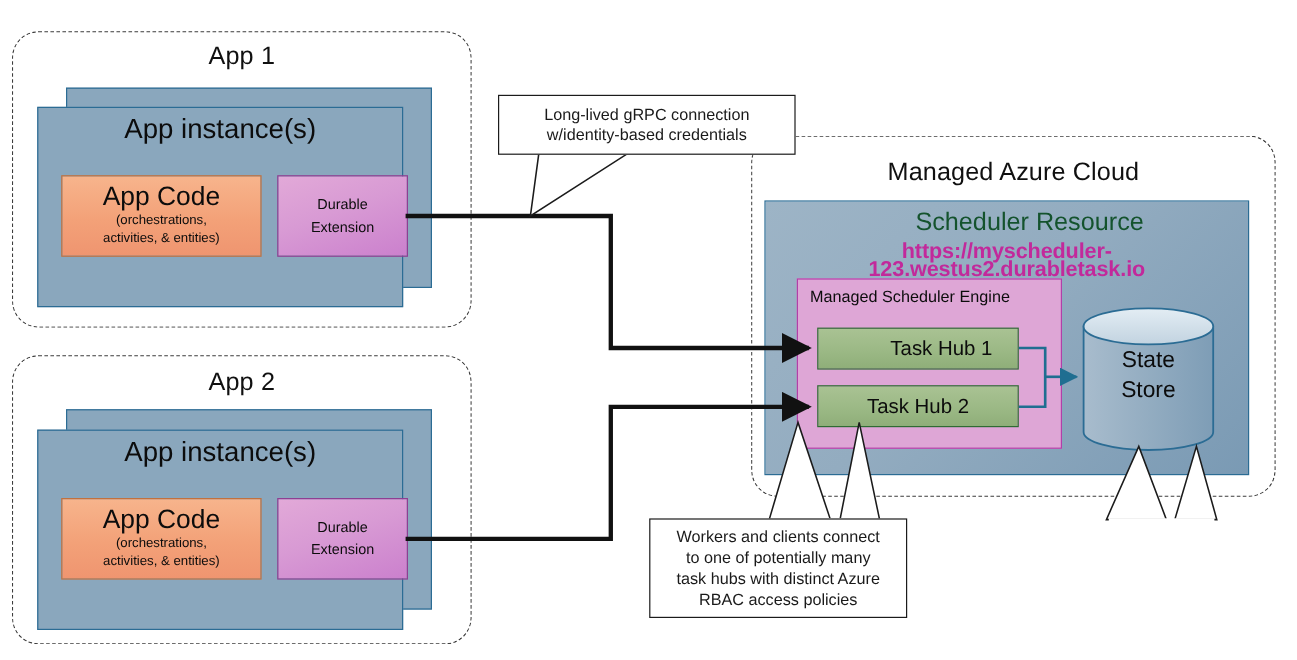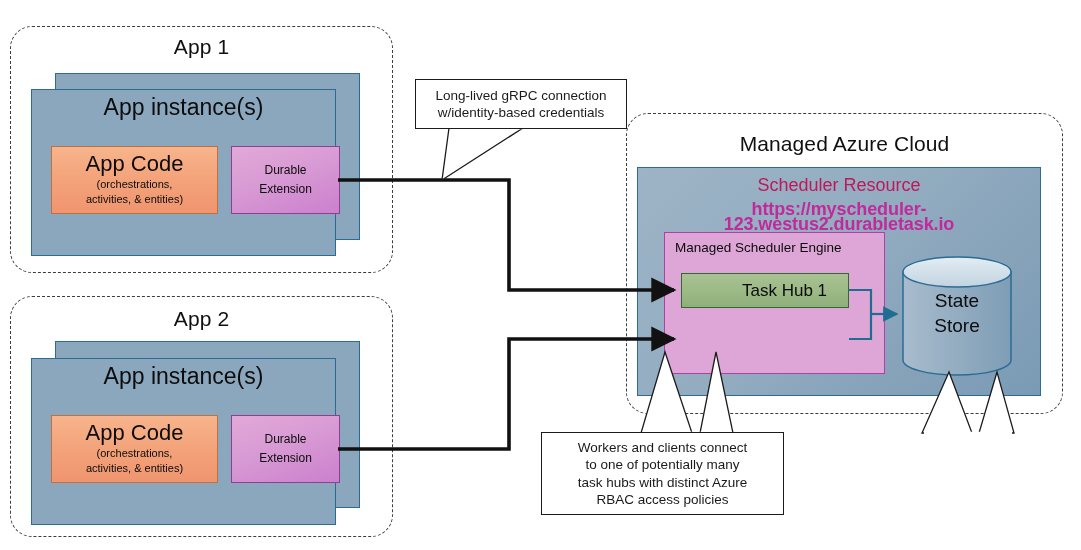--- a/index.html
+++ b/index.html
@@ -102,23 +102,24 @@
   .scheduler-box {
     position: absolute;
     background: linear-gradient(135deg, #9db4c6 0%, #93acc0 45%, #7a9ab4 100%);
     border: 1.3px solid #2b6c94;
     box-sizing: border-box;
   }
   .scheduler-title {
     position: absolute;
     width: 100%;
     text-align: center;
-    color: #be185d;
-    font-size: 18px;
+    color: #14532d;
+    font-size: 21px;
     line-height: 25px;
+    padding-left: 19px;
   }
   .scheduler-url {
     position: absolute;
     width: 100%;
     text-align: center;
     color: #c2299b;
     font-size: 18px;
     line-height: 15px;
     font-weight: bold;
     letter-spacing: -0.1px;
@@ -245,20 +246,21 @@
   <div class="container-title" style="left:626px; top:131px; width:437px;">Managed Azure Cloud</div>
 
   <div class="scheduler-box" style="left:637px; top:167px; width:404px; height:229px;"></div>
   <div class="scheduler-title" style="left:637px; top:173px; width:404px;">Scheduler Resource</div>
   <div class="scheduler-url" style="left:637px; top:202px; width:404px;">https://myscheduler-123.westus2.durabletask.io</div>
 
   <div class="engine-box" style="left:664px; top:232px; width:221px; height:142px;"></div>
   <div class="engine-title" style="left:675px; top:240px;">Managed Scheduler Engine</div>
 
   <div class="hub-box" style="left:681px; top:273px; width:168px; height:35px;padding-left:39px;">Task Hub 1</div>
+  <div class="hub-box" style="left:681px; top:321px; width:168px; height:35px;">Task Hub 2</div>
 
   <svg class="under" viewBox="0 0 1081 550">
     <defs>
       <linearGradient id="cylGrad" x1="0" y1="0" x2="1" y2="0">
         <stop offset="0%" stop-color="#a8bccd"></stop>
         <stop offset="45%" stop-color="#95aec2"></stop>
         <stop offset="100%" stop-color="#7e9db6"></stop>
       </linearGradient>
       <linearGradient id="cylTop" x1="0" y1="0" x2="0" y2="1">
         <stop offset="0%" stop-color="#e3edf4"></stop>
@@ -298,26 +300,26 @@
 
     <path d="M 665 352 L 641 433 L 692 433 Z" fill="#ffffff" stroke="#1b1b1b" stroke-width="1.3"></path>
     <path d="M 716 352 L 700 433 L 733 433 Z" fill="#ffffff" stroke="#1b1b1b" stroke-width="1.3"></path>
     <path d="M 643 433 L 731 433" stroke="#ffffff" stroke-width="2.4" fill="none"></path>
 
     <path d="M 949 372 L 922 433 L 972 433 Z" fill="#ffffff" stroke="#1b1b1b" stroke-width="1.3"></path>
     <path d="M 997 372 L 979 433 L 1014 433 Z" fill="#ffffff" stroke="#1b1b1b" stroke-width="1.3"></path>
     <path d="M 924 433 L 1012 433" stroke="#ffffff" stroke-width="2.4" fill="none"></path>
   </svg>
 
-  <div class="callout" style="left:415px; top:79px; width:212px; height:50px;">
+  <div class="callout" style="left:415px; top:79px; width:248px; height:50px;">
     <span class="callout-line">Long-lived gRPC connection</span>
     <span class="callout-line">w/identity-based credentials</span>
   </div>
 
-  <div class="callout" style="left:541px; top:432px; width:243px; height:83px;">
+  <div class="callout" style="left:541px; top:432px; width:215px; height:83px;">
     <span class="callout-line">Workers and clients connect</span>
     <span class="callout-line">to one of potentially many</span>
     <span class="callout-line">task hubs with distinct Azure</span>
     <span class="callout-line">RBAC access policies</span>
   </div>
 
 
   <div class="cyl-label" style="left:903px; top:288px; width:108px;">
     <span class="callout-line">State</span>
     <span class="callout-line">Store</span>

